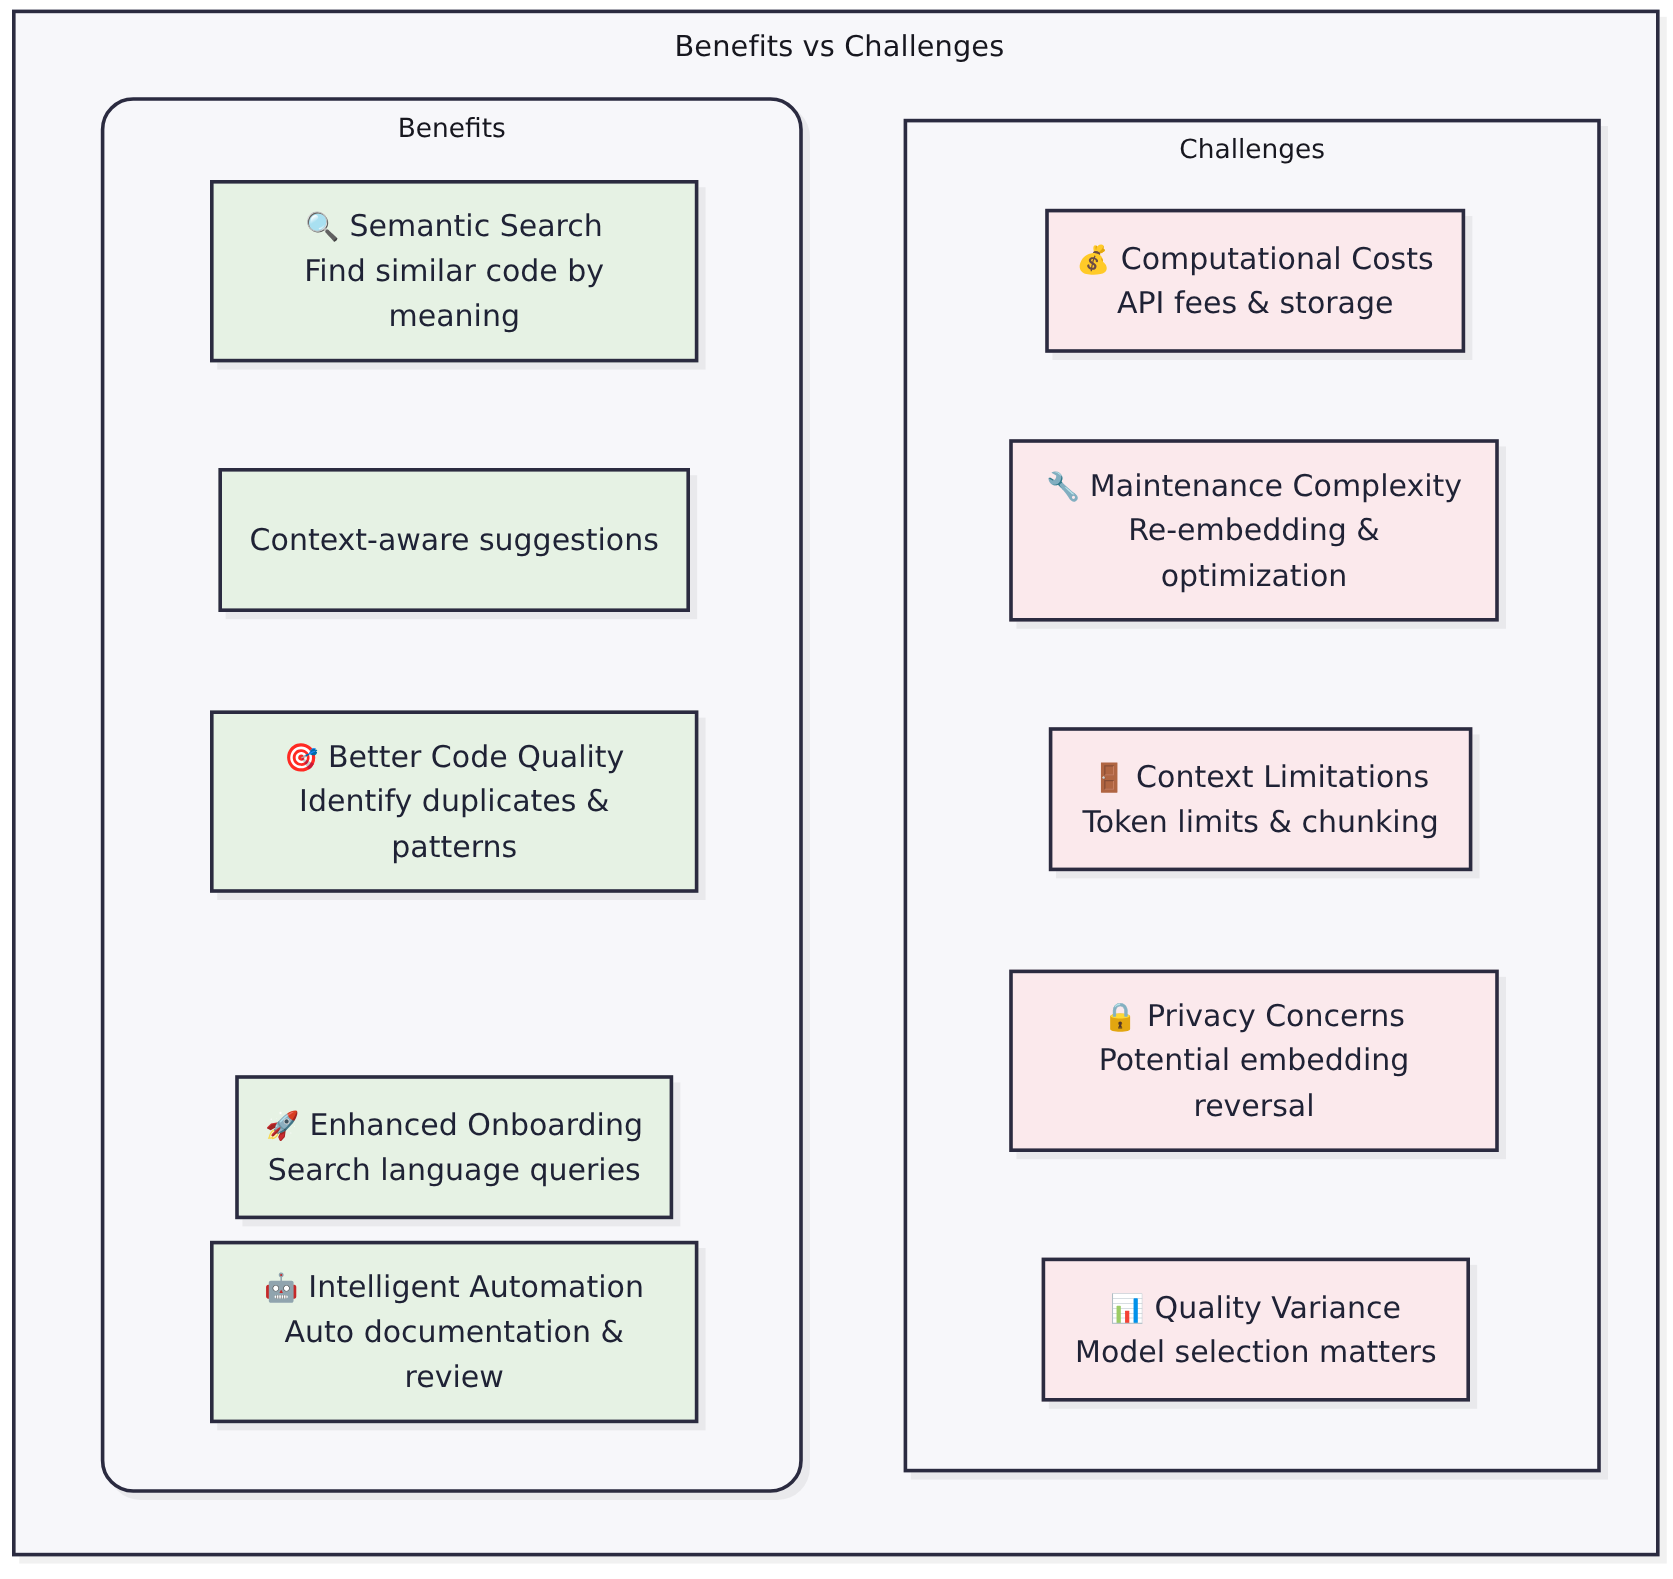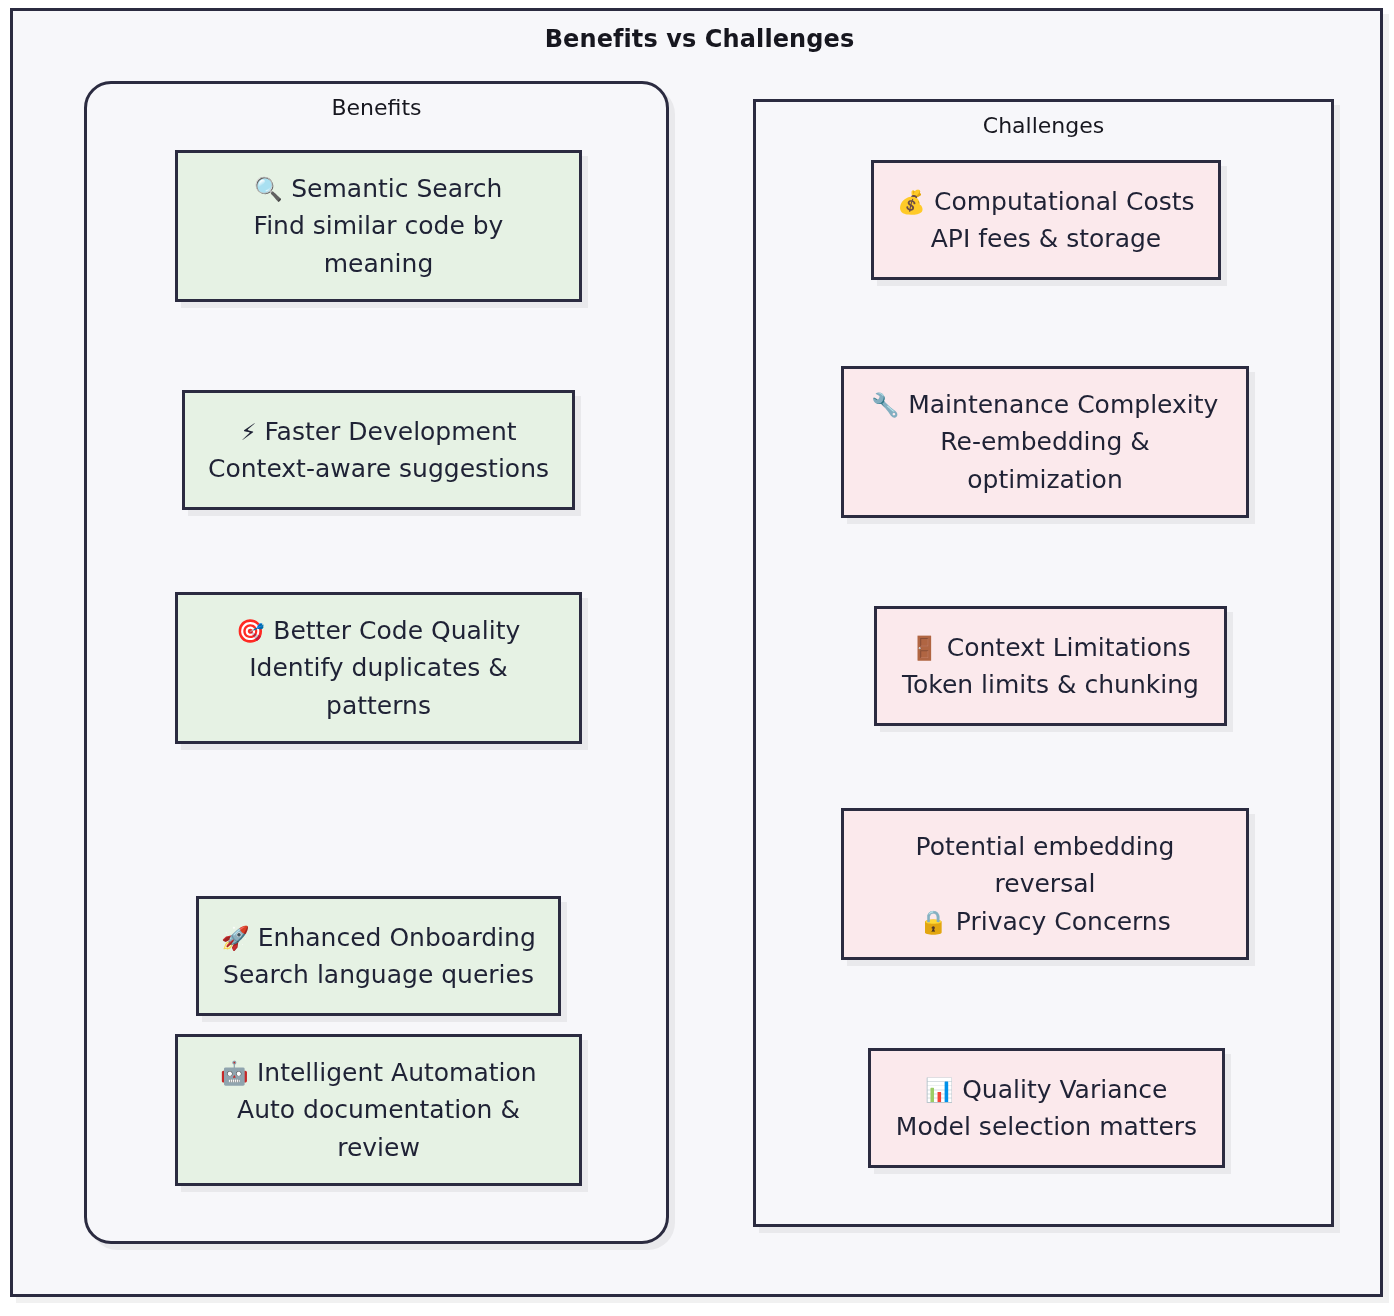--- a/index.html
+++ b/index.html
@@ -37,21 +37,21 @@
 
   .diagram-title {
     position: absolute;
     left: 0;
     top: 14px;
     width: 1373px;
     text-align: center;
     font-size: 24px;
     color: #17171f;
     letter-spacing: 0.1px;
-    font-weight: 700;
+    font-weight: 400;
   }
 
   
   .subgraph {
     position: absolute;
     box-sizing: border-box;
     background: #f7f7fa;
     border: 3px solid #2b2b40;
     box-shadow: 6px 6px 0 rgba(0,0,0,0.055);
   }
@@ -105,21 +105,21 @@
   }
 
   
   #node-semantic-search   { left:  88px; top:  66px; width: 407px; height: 152px; }
   #node-faster-development{ left:  95px; top: 306px; width: 393px; height: 120px; }
   #node-better-code-quality{ left: 88px; top: 508px; width: 407px; height: 152px; }
   #node-enhanced-onboarding{ left:109px; top: 780px; width: 365px; height: 120px; margin-top: 32px; }
   #node-intelligent-automation{left:88px; top: 950px; width: 407px; height: 152px; }
 
   
-  #node-computational-costs  { left: 115px; top:  58px; width: 350px; height: 120px; }
+  #node-computational-costs  { left: 115px; top:  72px; width: 350px; height: 120px; }
   #node-maintenance-complexity{left:  85px; top: 264px; width: 408px; height: 152px; }
   #node-context-limitations  { left: 118px; top: 504px; width: 353px; height: 120px; }
   #node-privacy-concerns     { left:  85px; top: 706px; width: 408px; height: 152px; }
   #node-quality-variance     { left: 112px; top: 946px; width: 357px; height: 120px; }
 </style>
 </head>
 <body>
 
 <div id="diagram-root">
   <div class="outer-frame">
@@ -131,24 +131,20 @@
 
       <div class="node benefit" id="node-semantic-search">
         <span class="line">
           <span class="emoji">🔍</span>
           <span>Semantic Search</span>
         </span>
         <span class="line wrapped">Find similar code by meaning</span>
       </div>
 
       <div class="node benefit" id="node-faster-development">
-        <span class="line">
-          <span class="emoji">⚡</span>
-          <span>Faster Development</span>
-        </span>
         <span class="line">Context-aware suggestions</span>
       </div>
 
       <div class="node benefit" id="node-better-code-quality">
         <span class="line">
           <span class="emoji">🎯</span>
           <span>Better Code Quality</span>
         </span>
         <span class="line wrapped">Identify duplicates &amp; patterns</span>
       </div>
@@ -191,25 +187,25 @@
 
       <div class="node challenge" id="node-maintenance-complexity">
         <span class="line">
           <span class="emoji">🔧</span>
           <span>Maintenance Complexity</span>
         </span>
         <span class="line wrapped">Re-embedding &amp; optimization</span>
       </div>
 
       <div class="node challenge" id="node-privacy-concerns">
-        <span class="line wrapped">Potential embedding reversal</span>
         <span class="line">
           <span class="emoji">🔒</span>
           <span>Privacy Concerns</span>
         </span>
+        <span class="line wrapped">Potential embedding reversal</span>
       </div>
 
       <div class="node challenge" id="node-quality-variance">
         <span class="line">
           <span class="emoji">📊</span>
           <span>Quality Variance</span>
         </span>
         <span class="line">Model selection matters</span>
       </div>
     </div>

